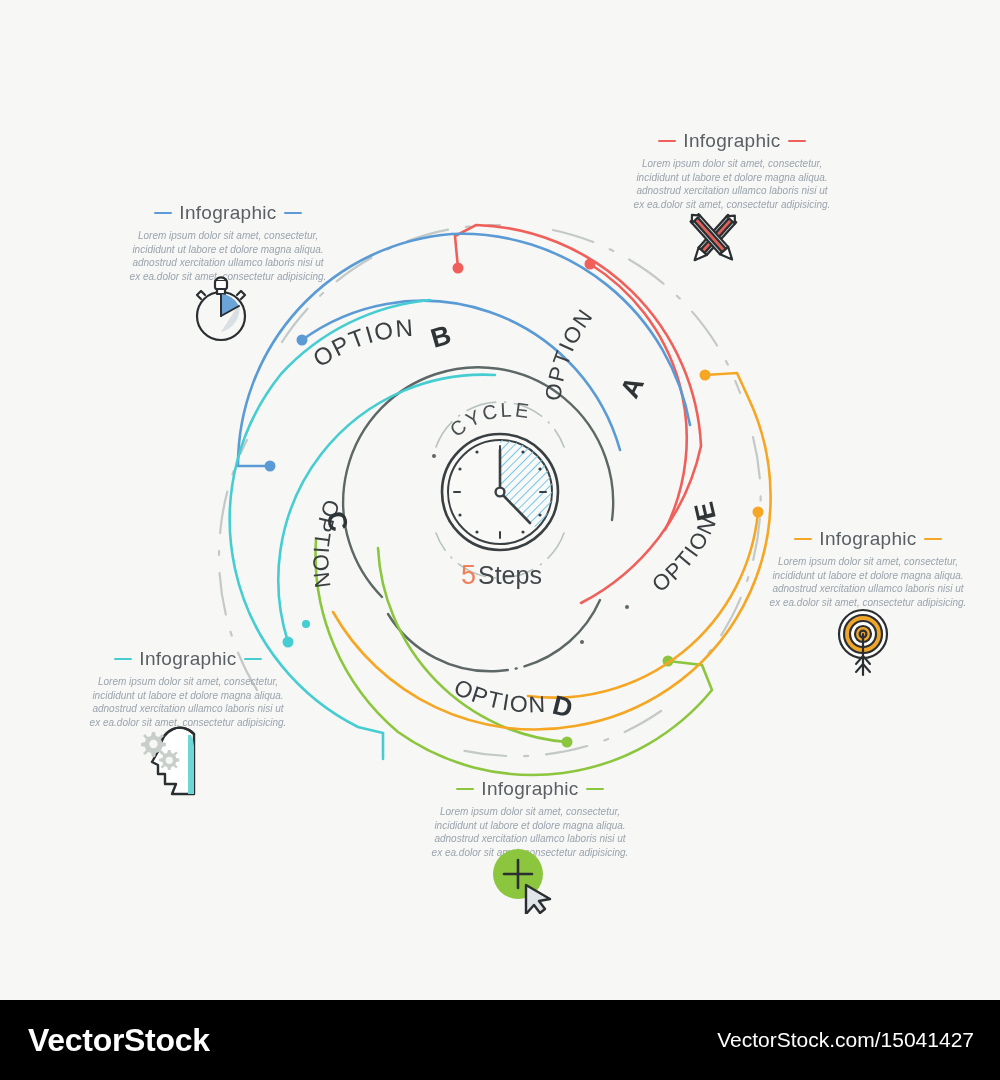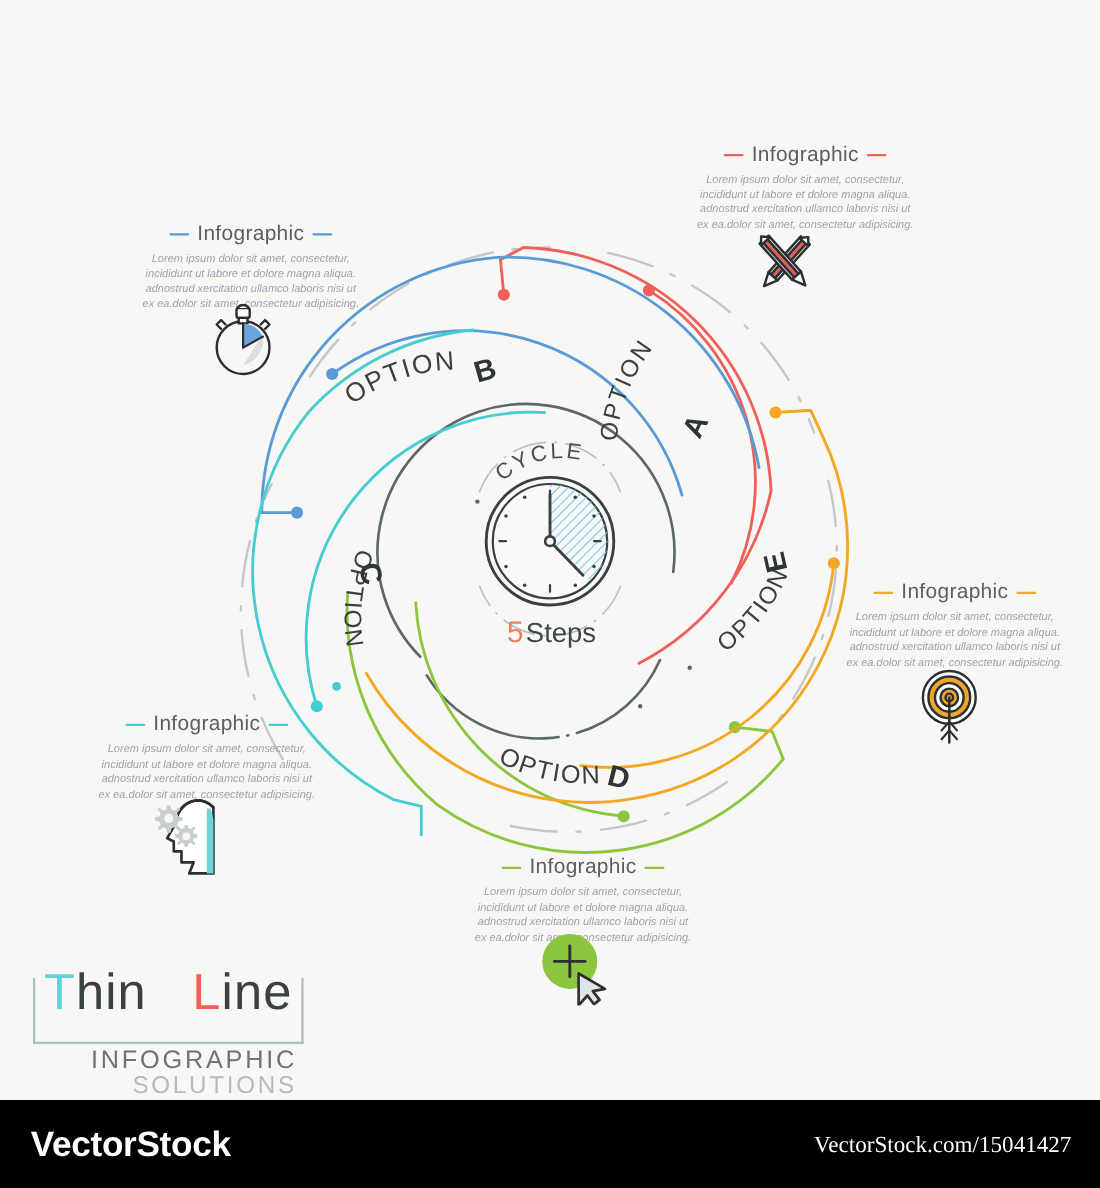--- a/index.html
+++ b/index.html
@@ -57,21 +57,21 @@
   
   .footer{
     position:absolute;left:0;top:1000px;width:1000px;height:80px;background:#000;text-align:right;
   }
   .footer .brand{
     position:absolute;left:28px;top:22px;color:#fff;font-size:32px;font-weight:700;
     font-family:"Liberation Sans", sans-serif;letter-spacing:-.3px;
   }
   .footer .url{
     position:absolute;right:26px;top:28px;color:#fff;font-size:21px;
-    font-family:Liberation Serif, serif;
+    font-family:Liberation Sans, sans-serif;
   }
 
   
   .icon{position:absolute;}
 </style>
 </head>
 <body>
 
 <div class="canvas">
 
@@ -347,29 +347,19 @@
 
   <svg class="icon" style="left:490px;top:848px;" width="72" height="66" viewBox="0 0 72 66">
     <circle cx="28" cy="26" r="25" fill="#8cc63e"></circle>
     <g stroke="#2b2f31" stroke-width="2.6" stroke-linecap="round">
       <line x1="28" y1="12" x2="28" y2="40"></line>
       <line x1="14" y1="26" x2="42" y2="26"></line>
     </g>
     <path d="M36 37 L36 66 L44 57 L50 65 L55 61 L49 53 L60 51 Z" fill="#dfe5e8" stroke="#2b2f31" stroke-width="2.4" stroke-linejoin="round"></path>
   </svg>
 
-  <div class="logo">
-    <div class="frame"></div>
-    <div class="lgtext">
-      <span class="t">T</span><span>hin</span>
-      <span>&nbsp;</span>
-      <span class="l">L</span><span>ine</span>
-    </div>
-    <div class="sub1">INFOGRAPHIC</div>
-    <div class="sub2">SOLUTIONS</div>
-  </div>
 
 </div>
 
 <div class="footer">
   <div class="brand">VectorStock</div>
   <div class="url">VectorStock.com/15041427</div>
 </div>
 
 </body></html>

